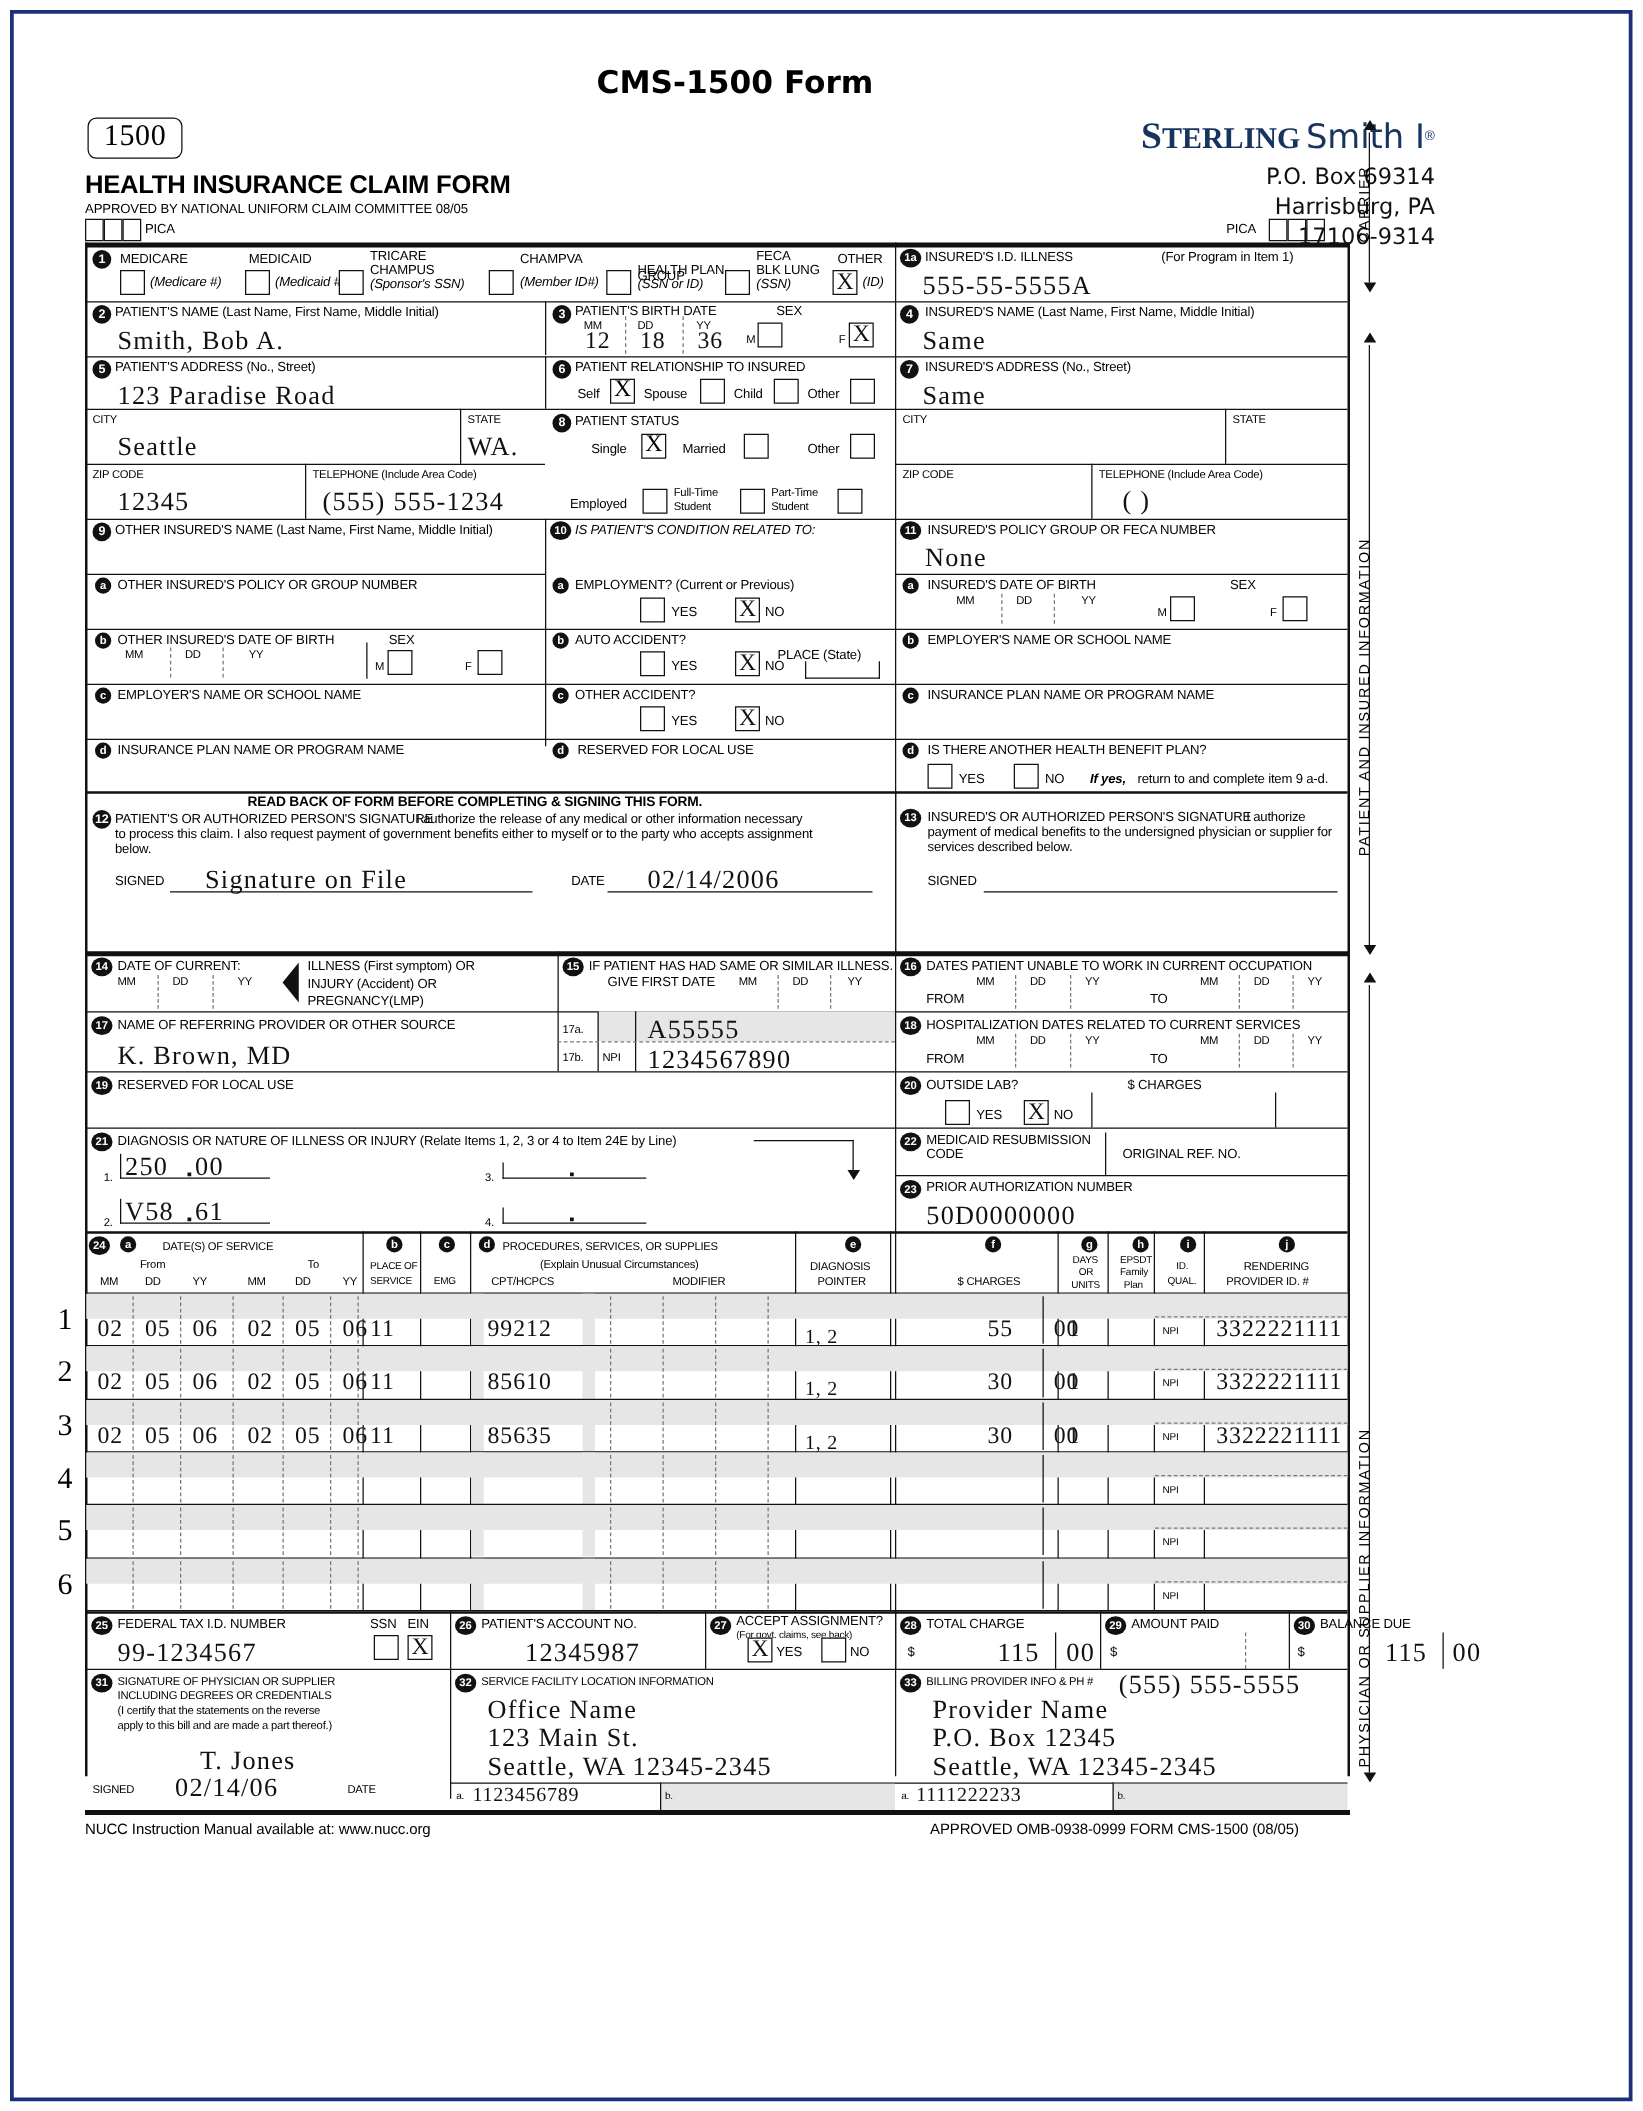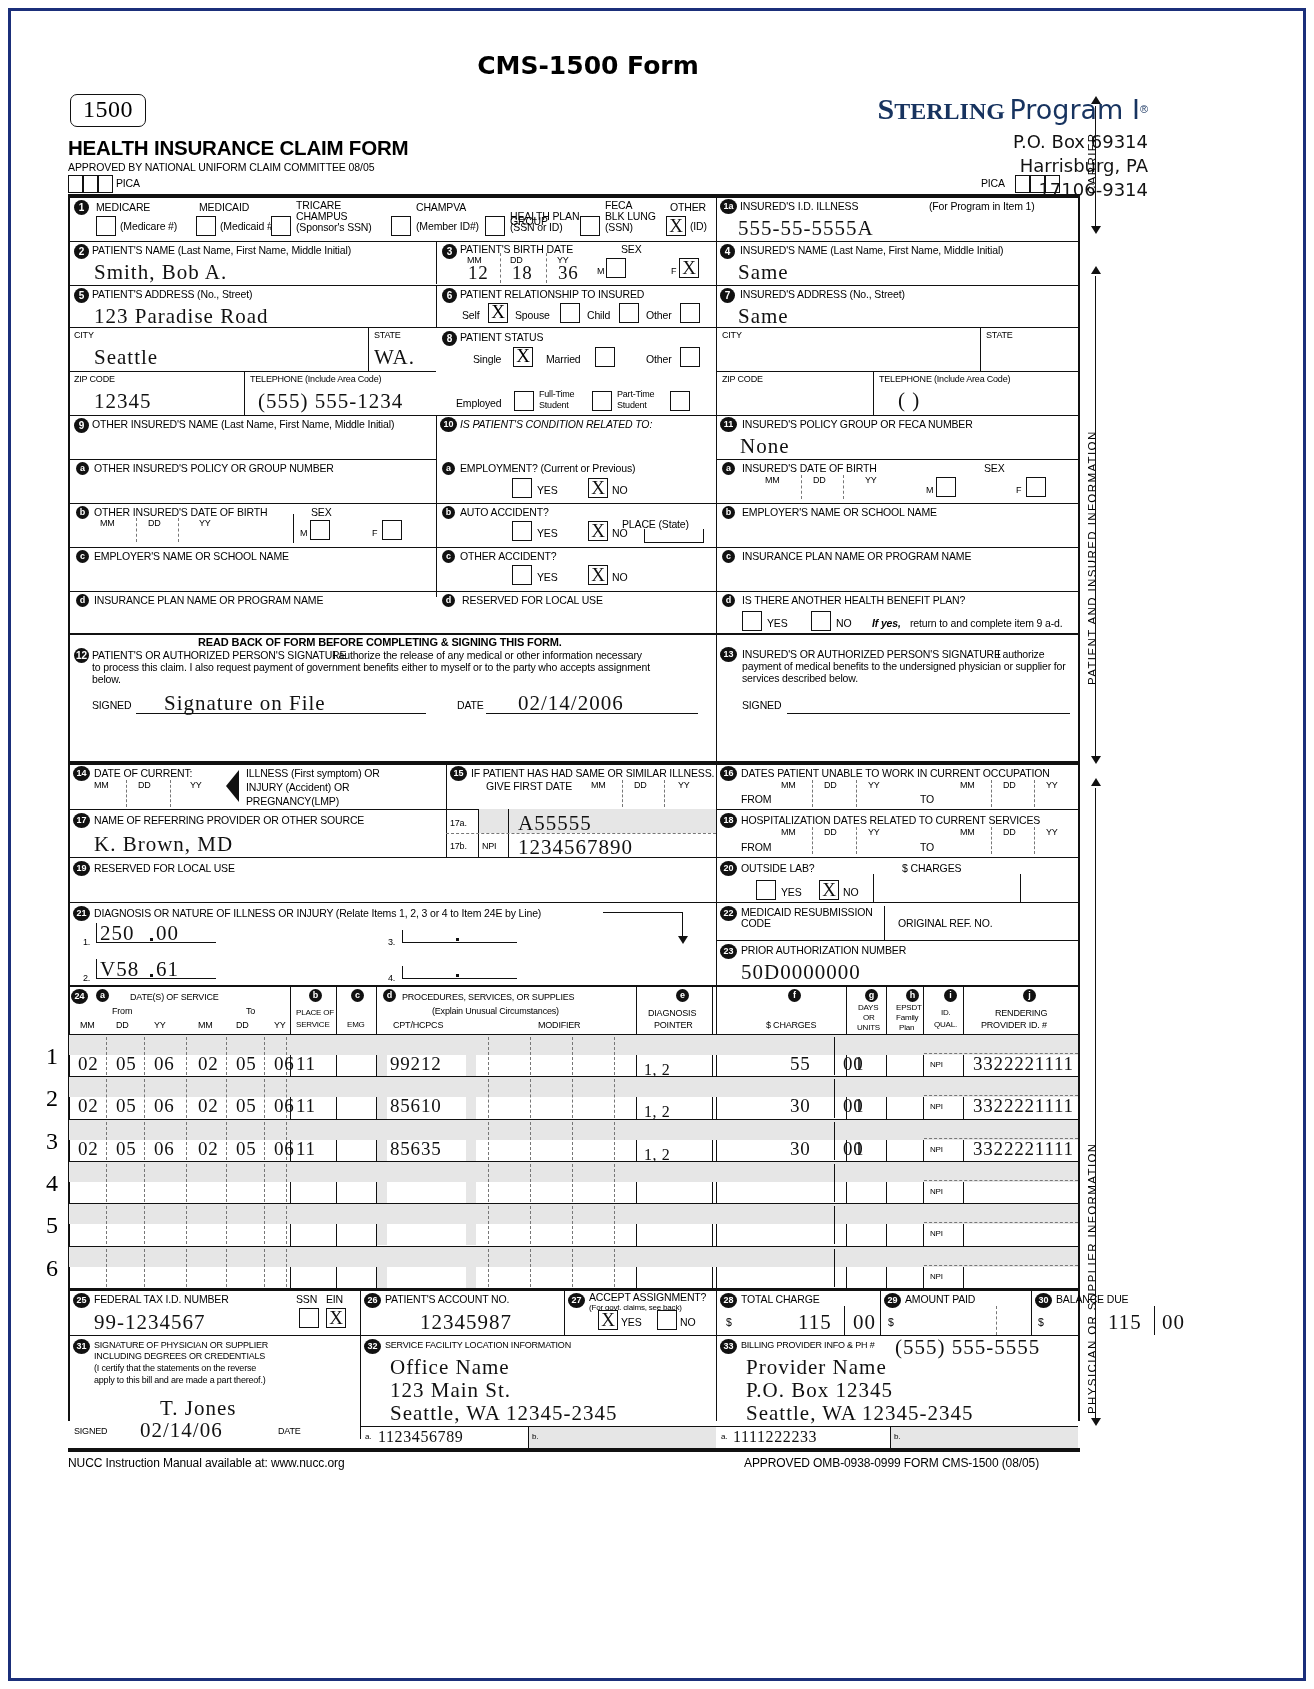--- a/index.html
+++ b/index.html
@@ -20,21 +20,21 @@
     background:#fff;box-sizing:border-box;
   }
   .form{
     position:absolute;left:68px;top:48px;width:1075px;height:1425px;
   }
   
   .abs{position:absolute;box-sizing:border-box;}
   .lbl{font-size:10.5px;line-height:11px;letter-spacing:-0.15px;}
   .lbl-sm{font-size:9px;line-height:10px;letter-spacing:-0.2px;}
   .lbl-xs{font-size:8px;line-height:9px;letter-spacing:-0.2px;}
-  .ital{}
+  .ital{font-style:italic;}
   .val{
     font-family:"Liberation Serif", serif;
     font-size:19px;letter-spacing:0.8px;color:#111;
     white-space:nowrap;
   }
   .val-sm{
     font-family:"Liberation Serif", serif;
     font-size:16px;letter-spacing:0.6px;color:#111;white-space:nowrap;
   }
   .val-lg{
@@ -120,21 +120,21 @@
 <div class="page-inner"></div>
 
 <div class="form">
 
   <div class="hdr-sample" style="left:360px;top:0px;width:320px;">
     <div>CMS-1500  Form</div>
   </div>
 
   <div class="sterling" style="left:700px;top:44px;width:380px;text-align:right;">
     <span class="s-big">S</span><span class="s-cap">TERLING</span>
-    <span class="s-opt">Program I</span><span class="s-sup">®</span>
+    <span class="s-opt">Smith I</span><span class="s-sup">®</span>
   </div>
   <div class="addr" style="left:700px;top:82px;width:380px;">
     <div>P.O. Box 69314</div>
     <div>Harrisburg, PA</div>
     <div>17106-9314</div>
   </div>
 
   <div class="box1500" style="left:2px;top:46px;">1500</div>
   <div class="title-h" style="left:0px;top:88px;">HEALTH INSURANCE CLAIM FORM</div>
   <div class="sub-h" style="left:0px;top:113px;">APPROVED BY NATIONAL UNIFORM CLAIM COMMITTEE 08/05</div>

